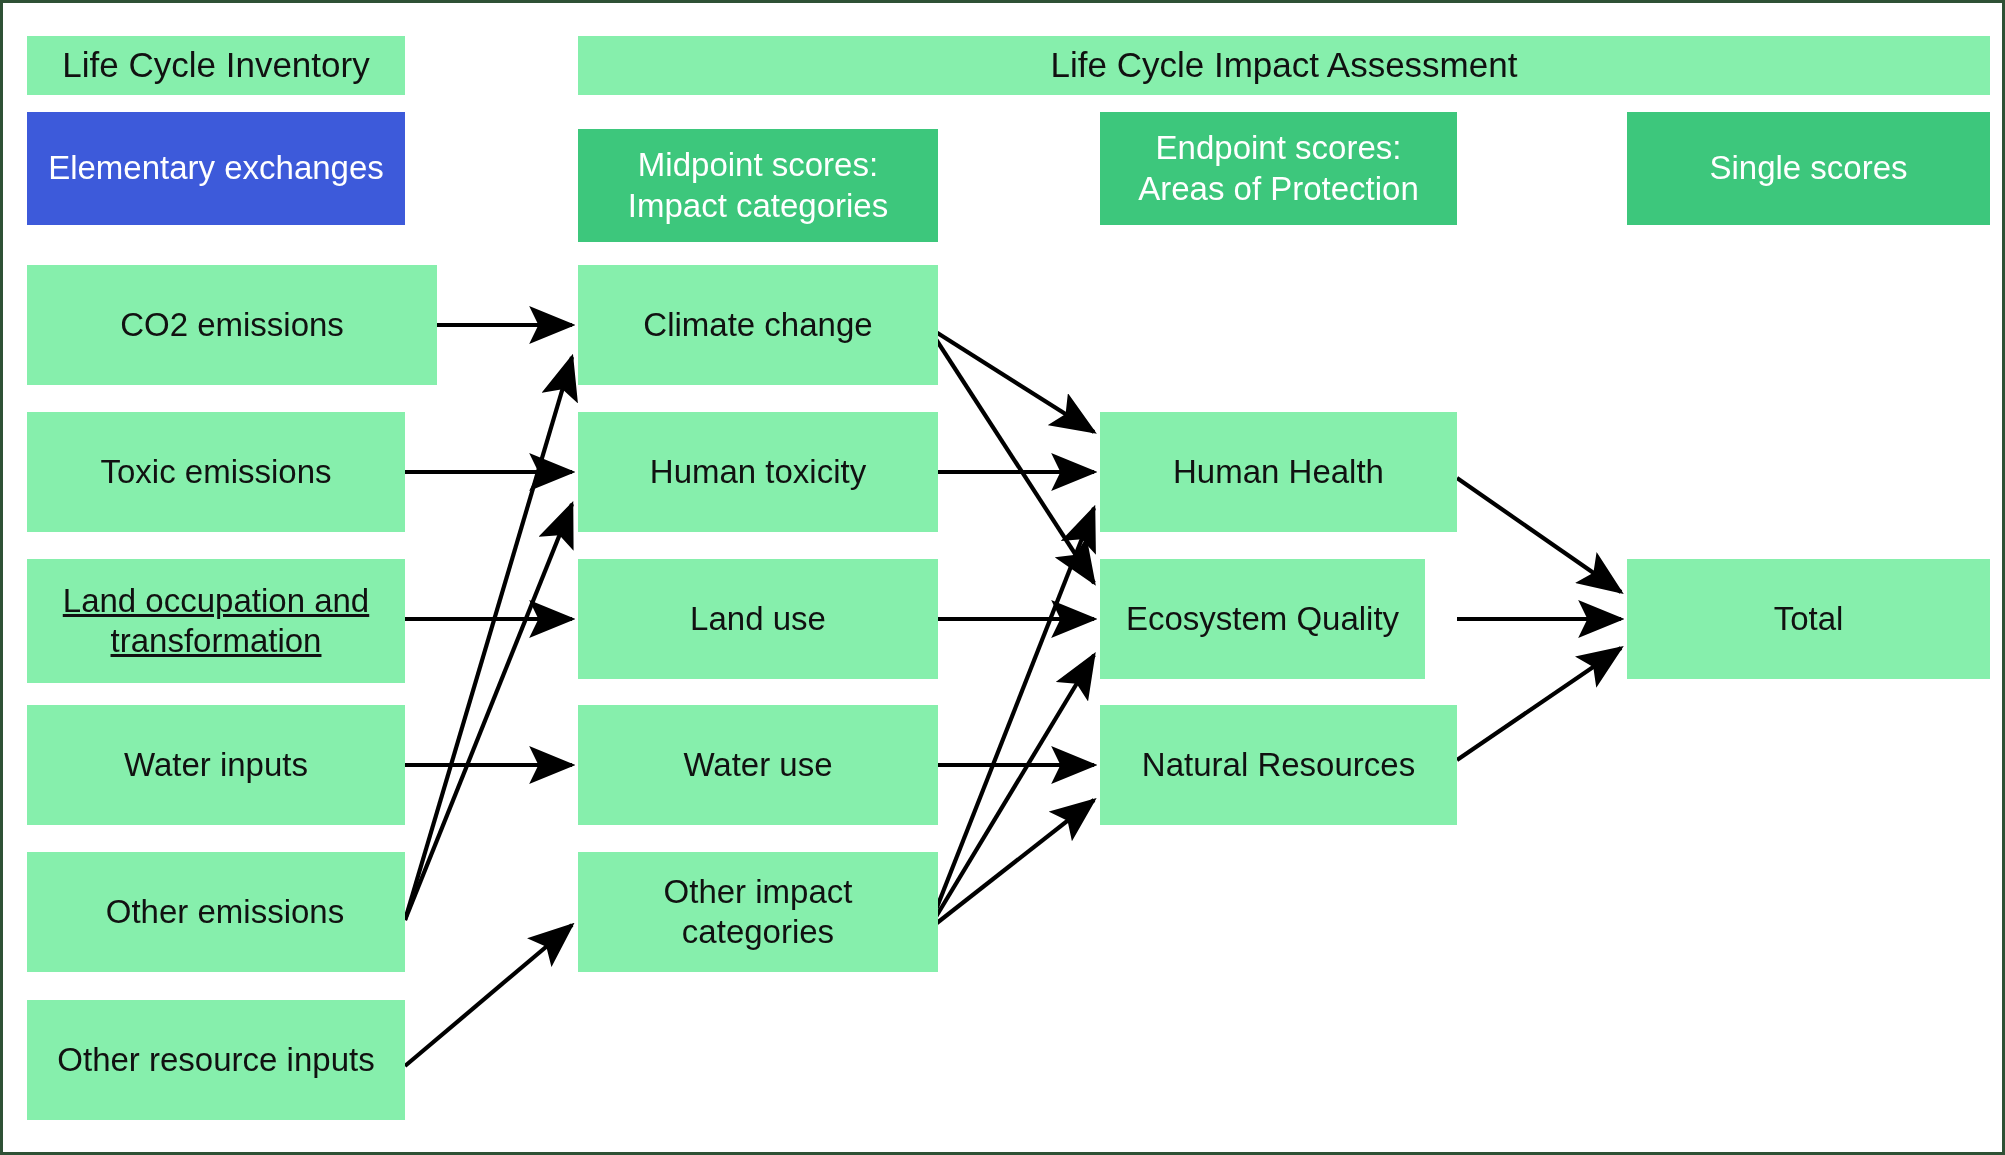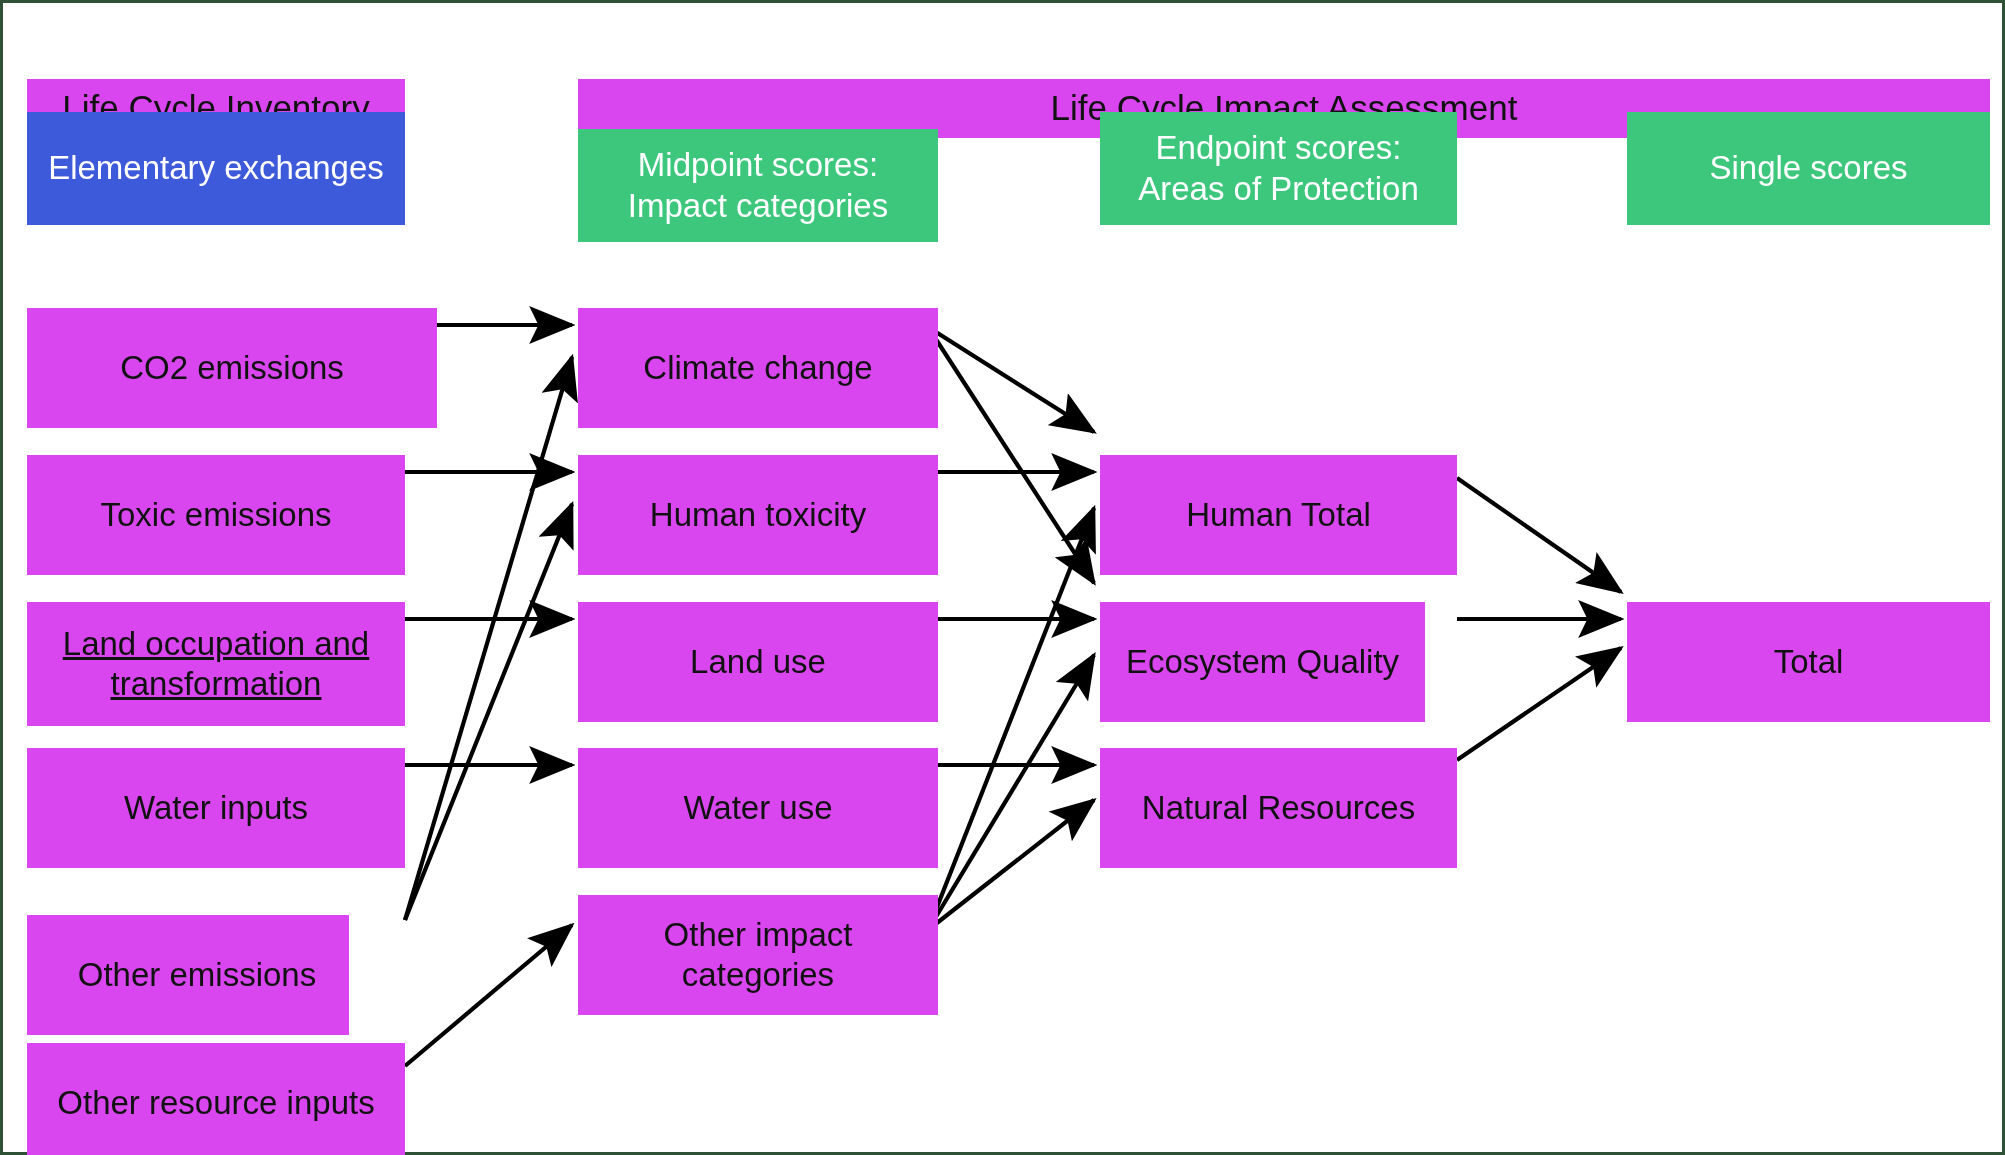--- a/index.html
+++ b/index.html
@@ -47,23 +47,22 @@
     display: flex;
     align-items: center;
     justify-content: center;
     text-align: center;
     box-sizing: border-box;
     line-height: 1.22;
     white-space: pre-line;
     padding: 2px 10px;
   }
   .lav {
-    background: #d946ef;
+    background: #86efac;
     color: #111111;
-    margin-top: 43px;
   }
   .deep-blue {
     background: #3d5ada;
     color: #ffffff;
   }
   .green {
     background: #3dc77c;
     color: #ffffff;
   }
   .hdr-band { font-size: 35px; }
@@ -132,29 +131,29 @@
       <line x1="1457" y1="619" x2="1621" y2="619"></line>
       <line x1="1457" y1="760" x2="1621" y2="648"></line>
     </g>
   </svg>
 
   <div class="box lav node" style="left:27px; top:265px; width:410px; height:120px;">CO2 emissions</div>
   <div class="box lav node" style="left:27px; top:412px; width:378px; height:120px;">Toxic emissions</div>
   <div class="box lav node" style="left:27px; top:559px; width:378px; height:124px;text-decoration:underline;">Land occupation and
 transformation</div>
   <div class="box lav node" style="left:27px; top:705px; width:378px; height:120px;">Water inputs</div>
-  <div class="box lav node" style="left:27px; top:872px; width:322px; height:120px;padding-left:28px;">Other emissions</div>
+  <div class="box lav node" style="left:27px; top:852px; width:378px; height:120px;padding-left:28px;">Other emissions</div>
   <div class="box lav node" style="left:27px; top:1000px; width:378px; height:120px;">Other resource inputs</div>
 
   <div class="box lav node" style="left:578px; top:265px; width:360px; height:120px;">Climate change</div>
   <div class="box lav node" style="left:578px; top:412px; width:360px; height:120px;">Human toxicity</div>
   <div class="box lav node" style="left:578px; top:559px; width:360px; height:120px;">Land use</div>
   <div class="box lav node" style="left:578px; top:705px; width:360px; height:120px;">Water use</div>
   <div class="box lav node" style="left:578px; top:852px; width:360px; height:120px;">Other impact
 categories</div>
 
-  <div class="box lav node" style="left:1100px; top:412px; width:357px; height:120px;">Human Total</div>
+  <div class="box lav node" style="left:1100px; top:412px; width:357px; height:120px;">Human Health</div>
   <div class="box lav node" style="left:1100px; top:559px; width:325px; height:120px;">Ecosystem Quality</div>
   <div class="box lav node" style="left:1100px; top:705px; width:357px; height:120px;">Natural Resources</div>
 
   <div class="box lav node" style="left:1627px; top:559px; width:363px; height:120px;">Total</div>
 
 </div>
 
 </body></html>

